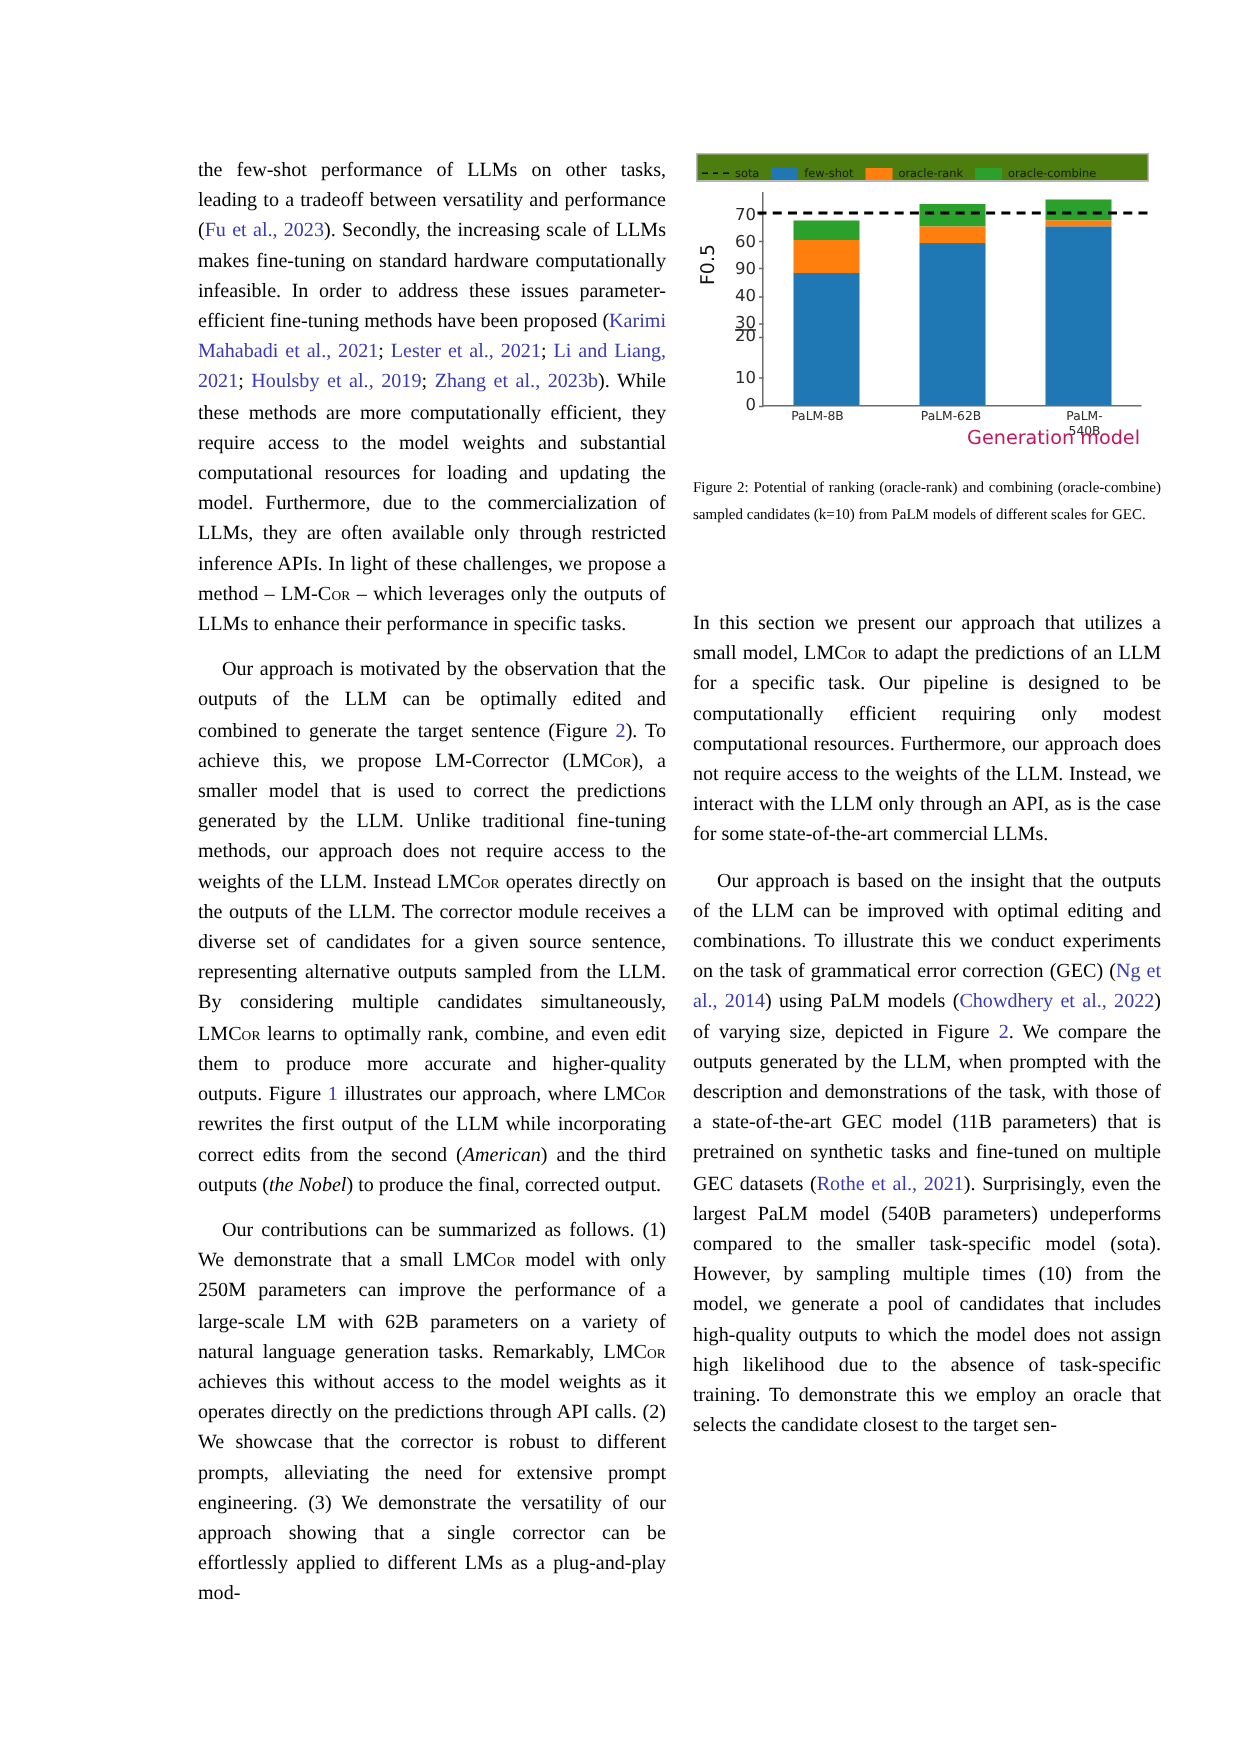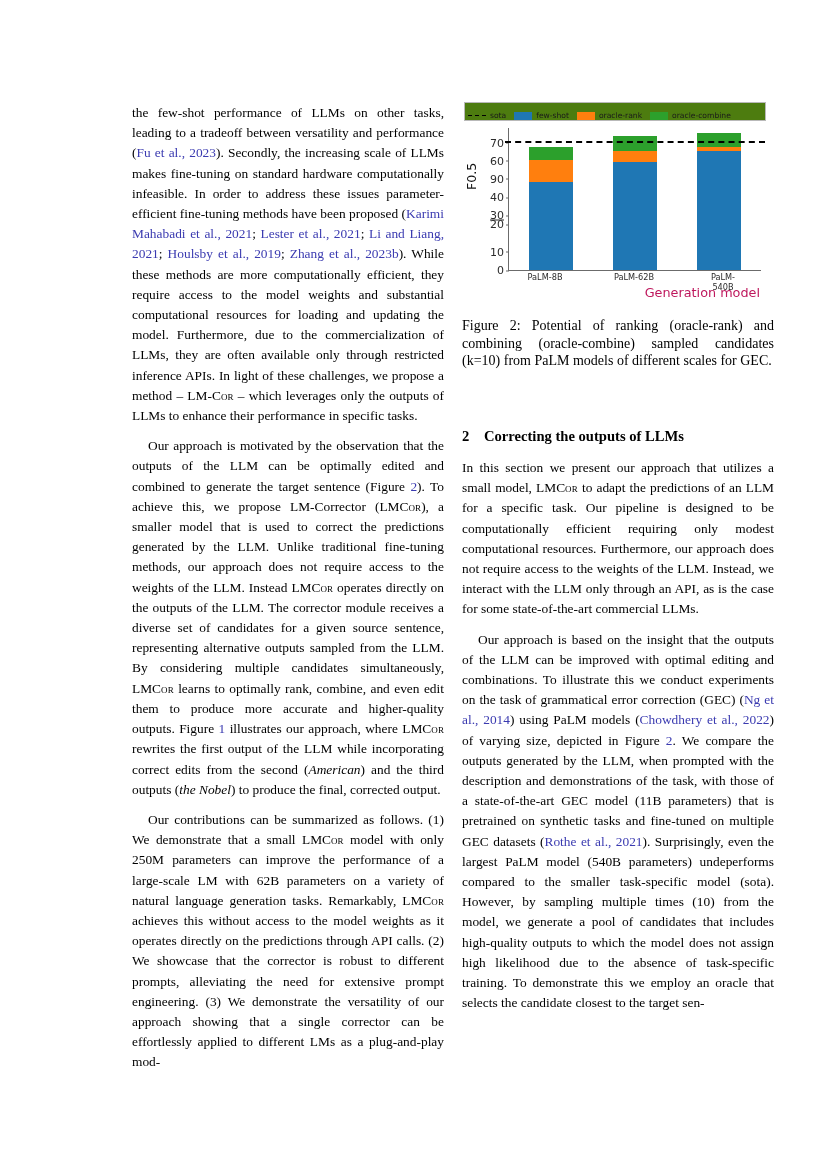--- a/index.html
+++ b/index.html
@@ -63,21 +63,21 @@
   }
 
   
   .figure {
     position: absolute;
     left: 426px;
     top: 98px;
     width: 312px;
   }
   .figcaption {
-    font-size: 14px;
+    font-size: 10px;
     line-height: 17.6px;
     text-align: justify;
     margin-top: 14px;
   }
 
   .chart-wrap {
     position: relative;
     width: 308px;
     height: 205px;
   }
@@ -301,21 +301,18 @@
       <div class="xlabel">Generation model</div>
     </div>
 
     <div class="figcaption">
       <span>Figure 2:</span><span> Potential of ranking (oracle-rank) and combining (oracle-combine) sampled candidates (k=10) from PaLM models of different scales for GEC.</span>
     </div>
   </div>
 
   <div class="col col-right">
 
-    <h2 class="section">
-      <span class="num">2</span><span>Correcting the outputs of LLMs</span>
-    </h2>
 
     <p>In this section we present our approach that utilizes a small model, LMC<span class="sc">or</span> to adapt the predictions of an LLM for a specific task. Our pipeline is designed to be computationally efficient requiring only modest computational resources. Furthermore, our approach does not require access to the weights of the LLM. Instead, we interact with the LLM only through an API, as is the case for some state-of-the-art commercial LLMs.</p>
     <p class="indent gap">Our approach is based on the insight that the outputs of the LLM can be improved with optimal editing and combinations. To illustrate this we conduct experiments on the task of grammatical error correction (GEC) (<span class="cite">Ng et al., 2014</span>) using PaLM models (<span class="cite">Chowdhery et al., 2022</span>) of varying size, depicted in Figure <span class="cite">2</span>. We compare the outputs generated by the LLM, when prompted with the description and demonstrations of the task, with those of a state-of-the-art GEC model (11B parameters) that is pretrained on synthetic tasks and fine-tuned on multiple GEC datasets (<span class="cite">Rothe et al., 2021</span>). Surprisingly, even the largest PaLM model (540B parameters) undeperforms compared to the smaller task-specific model (sota). However, by sampling multiple times (10) from the model, we generate a pool of candidates that includes high-quality outputs to which the model does not assign high likelihood due to the absence of task-specific training. To demonstrate this we employ an oracle that selects the candidate closest to the target sen-</p>
   </div>
 
 </div>
 
 </body></html>

